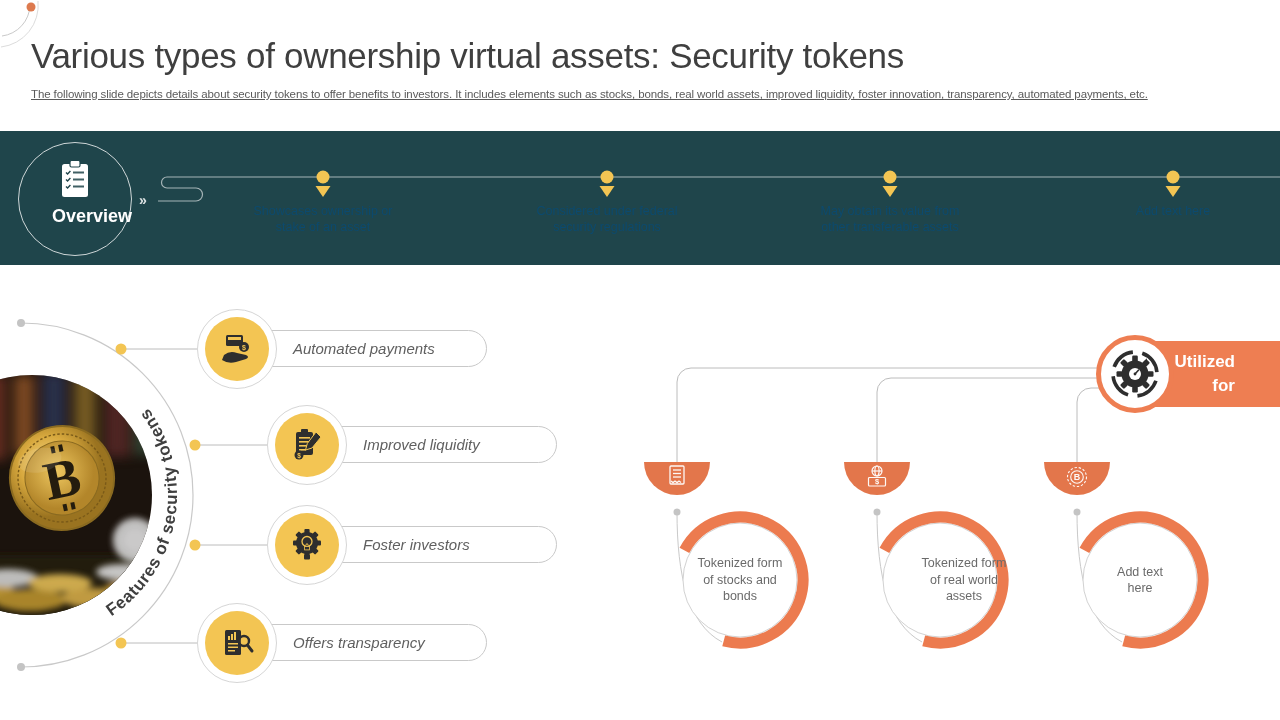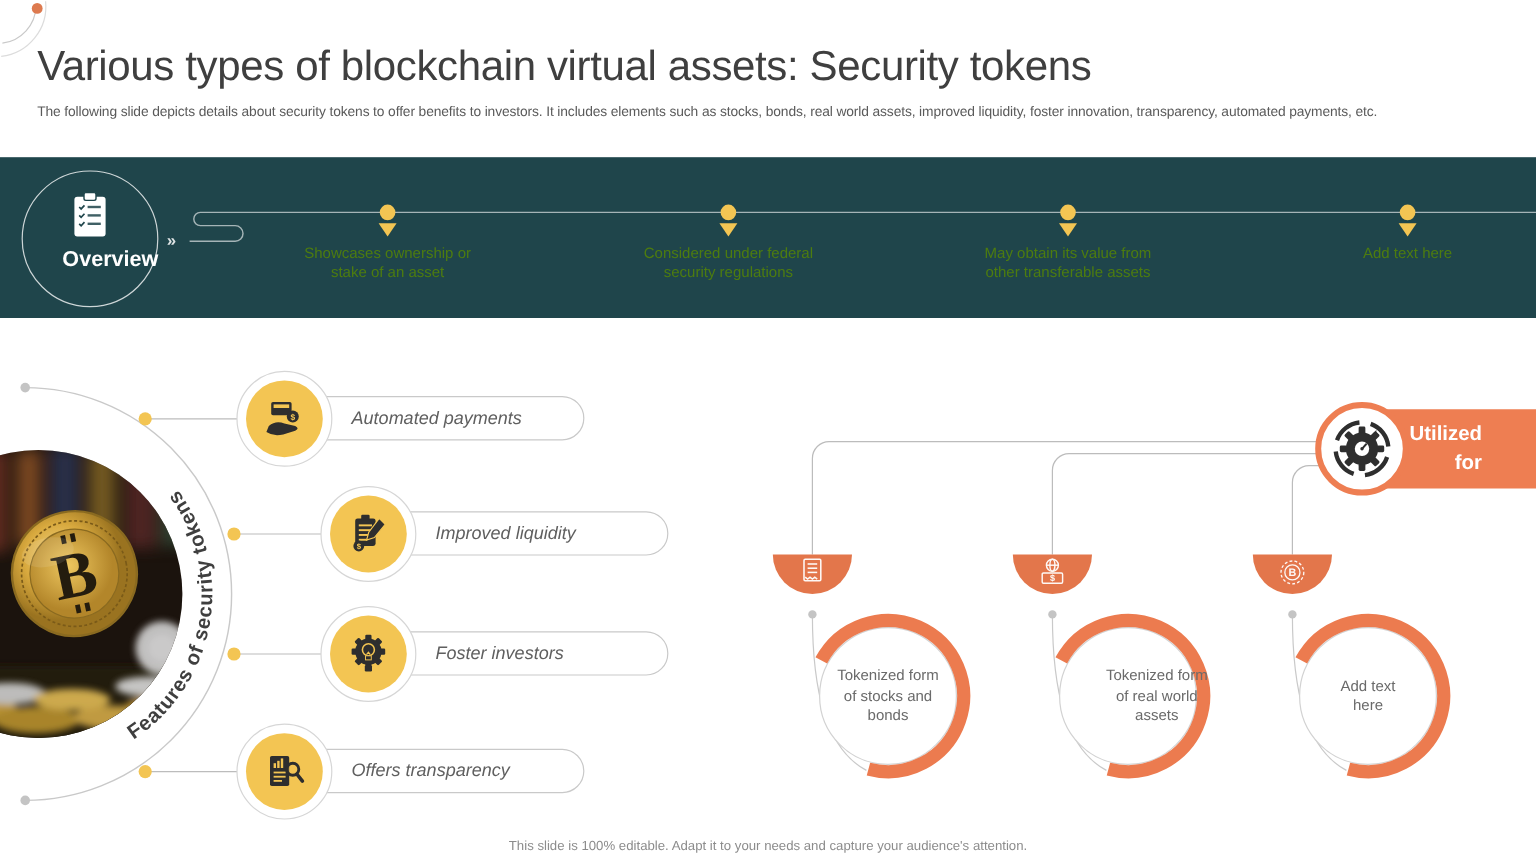--- a/index.html
+++ b/index.html
@@ -1,47 +1,47 @@
 <!DOCTYPE html>
 <html><head>
 <meta charset="utf-8">
 <style>
   html,body{margin:0;padding:0;background:#ffffff;}
   .slide{position:relative;width:1280px;height:720px;background:#ffffff;overflow:hidden;
          font-family:"Liberation Sans",sans-serif;}
   .abs{position:absolute;}
   .title{left:31px;top:36px;width:1100px;font-size:35px;font-weight:400;color:#3f3f3f;letter-spacing:-.3px;}
-  .subtitle{left:31px;top:88px;width:1200px;font-size:11.5px;color:#5a5a5a;letter-spacing:-.1px;}
+  .subtitle{left:31px;top:88px;width:1200px;font-size:11.5px;color:#5a5a5a;letter-spacing:-.1px;text-decoration:underline;}
   .banner{left:0;top:131px;width:1280px;height:134px;background:#1F454B;}
   .ov-circle{left:18px;top:142px;width:112px;height:112px;border-radius:50%;
              border:1.4px solid rgba(255,255,255,.78);}
   .ov-label{left:18px;top:206px;width:114px;text-align:right;color:#fff;font-size:18px;font-weight:bold;}
   .chevron{left:139px;top:192px;color:rgba(255,255,255,.85);font-size:14px;font-weight:bold;letter-spacing:-2px;}
-  .mi-label{top:203px;width:160px;text-align:center;color:#4d7c0f;font-size:12.5px;line-height:1.3;}
+  .mi-label{top:203px;width:160px;text-align:center;color:#0c4a6e;font-size:12.5px;line-height:1.3;}
   .deco-layer{left:0;top:0;width:1280px;height:720px;pointer-events:none;}
   .ic-outer{width:80px;height:80px;border-radius:50%;background:#fff;border:1px solid #d6d6d6;
             display:flex;align-items:center;justify-content:center;box-sizing:border-box;}
   .ic-inner{width:64px;height:64px;border-radius:50%;background:#F3C553;
             display:flex;align-items:center;justify-content:center;}
   .pill{height:37px;background:#fff;border:1px solid #c9c9c9;border-radius:19px;box-sizing:border-box;
         display:flex;align-items:center;padding-left:50px;font-size:15px;color:#5f5f5f;font-style:italic;}
   .ring-text{height:100px;display:flex;align-items:center;justify-content:center;text-align:center;
              font-size:12.5px;color:#6a6a6a;line-height:1.32;}
   .badge-rect{left:1097px;top:341px;width:183px;height:66px;background:#EE7E52;border-radius:33px 0 0 33px;}
   .badge-circle{left:1096px;top:335px;width:68px;height:68px;border-radius:50%;background:#fff;
                 border:5px solid #EE7E52;display:flex;align-items:center;justify-content:center;}
   .badge-text{left:1155px;top:350px;width:80px;text-align:right;color:#fff;font-size:17px;font-weight:bold;line-height:1.4;}
   .footer{left:0;top:699px;width:1280px;text-align:center;font-size:11px;color:#8c8c8c;}
 </style>
 </head>
 <body>
 
 <div class="slide">
 
-  <div class="abs title">Various types of blockchain virtual assets: Security tokens</div>
+  <div class="abs title">Various types of ownership virtual assets: Security tokens</div>
   <div class="abs subtitle">The following slide depicts details about security tokens to offer benefits to investors. It includes elements such as stocks, bonds, real world assets, improved liquidity, foster innovation, transparency, automated payments, etc.</div>
 
   <div class="abs banner"></div>
   <div class="abs ov-circle"></div>
   <svg class="abs" style="left:59px;top:159px" width="32" height="40" viewBox="0 0 32 40">
     <rect x="3" y="5" width="26" height="33" rx="2.5" fill="#ffffff"></rect>
     <rect x="11" y="1.5" width="10" height="6.5" rx="1.5" fill="#ffffff" stroke="#1F454B" stroke-width="1.2"></rect>
     <g stroke="#1F454B" stroke-width="1.4" fill="none">
       <path d="M7 13.5 l1.6 1.6 2.8-3"></path>
         <path d="M7 20.5 l1.6 1.6 2.8-3"></path>
@@ -319,15 +319,14 @@
       <line x1="0" y1="0" x2="3.4" y2="-3.8" stroke="#2e2e2e" stroke-width="1.6" stroke-linecap="round"></line>
       <circle r="1.4" fill="#2e2e2e"></circle>
     </svg>
   </div>
   <div class="abs badge-text">Utilized for</div>
 
   <div class="abs ring-text" style="left:692px;top:530px;width:96px">Tokenized form of stocks and bonds</div>
   <div class="abs ring-text" style="left:916px;top:530px;width:96px">Tokenized form of real world assets</div>
   <div class="abs ring-text" style="left:1108px;top:530px;width:64px">Add text here</div>
 
-  <div class="abs footer">This slide is 100% editable. Adapt it to your needs and capture your audience's attention.</div>
 
 </div>
 
 </body></html>

